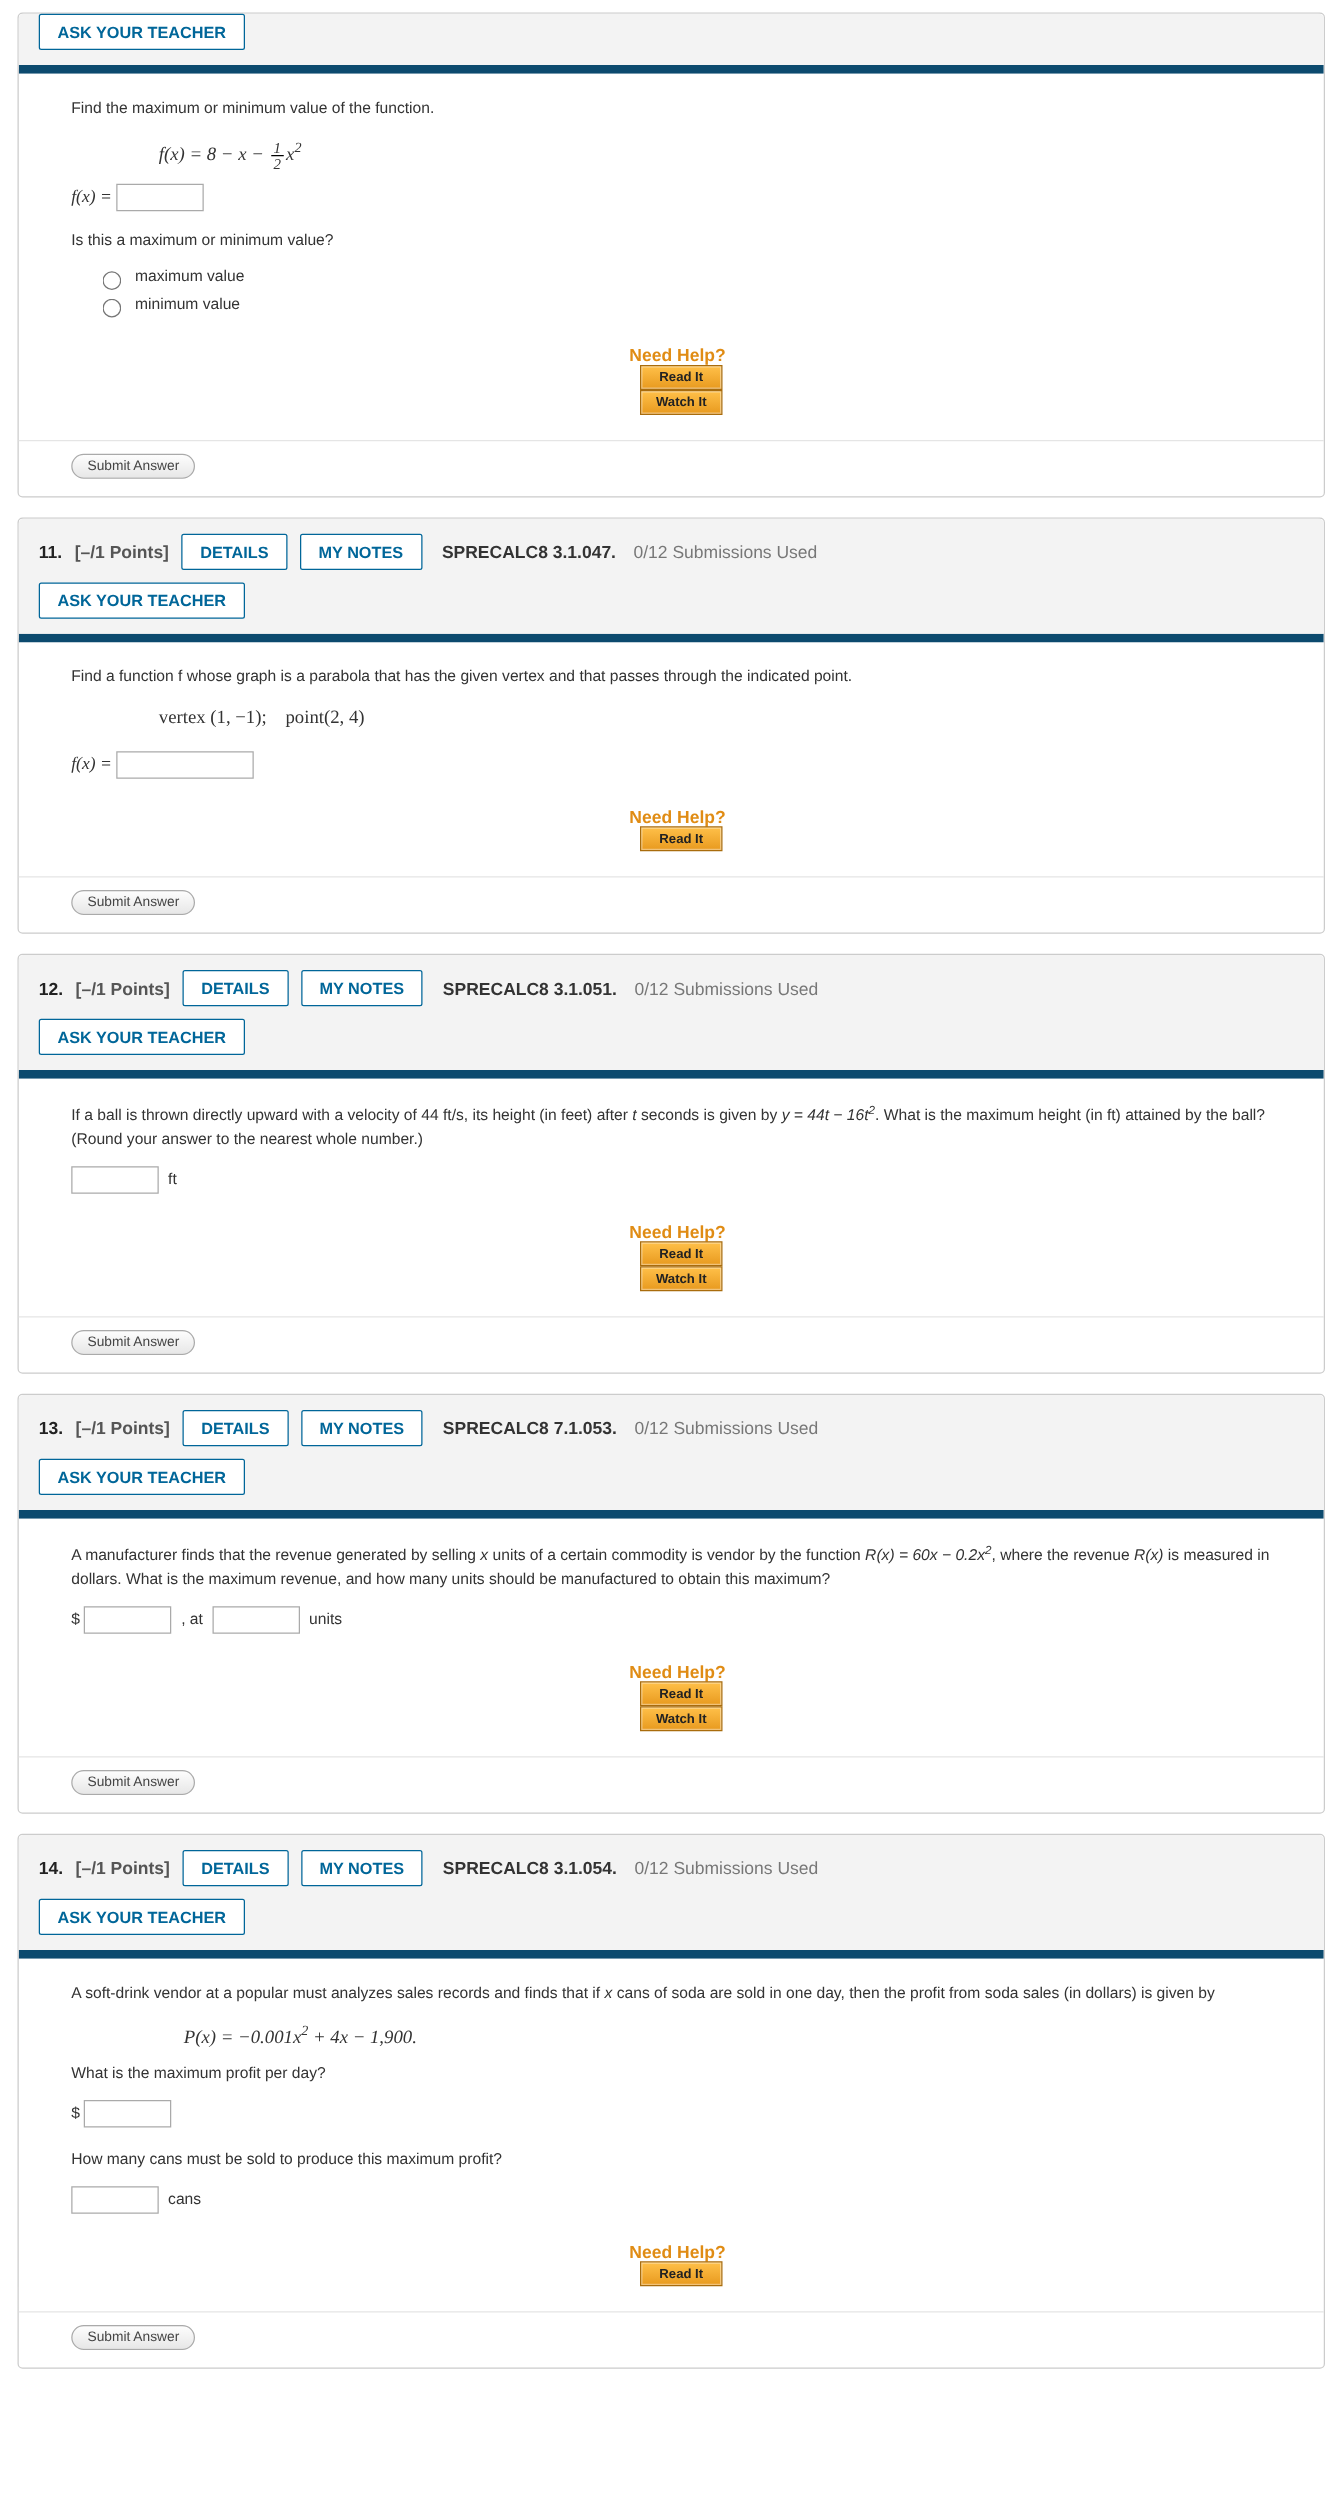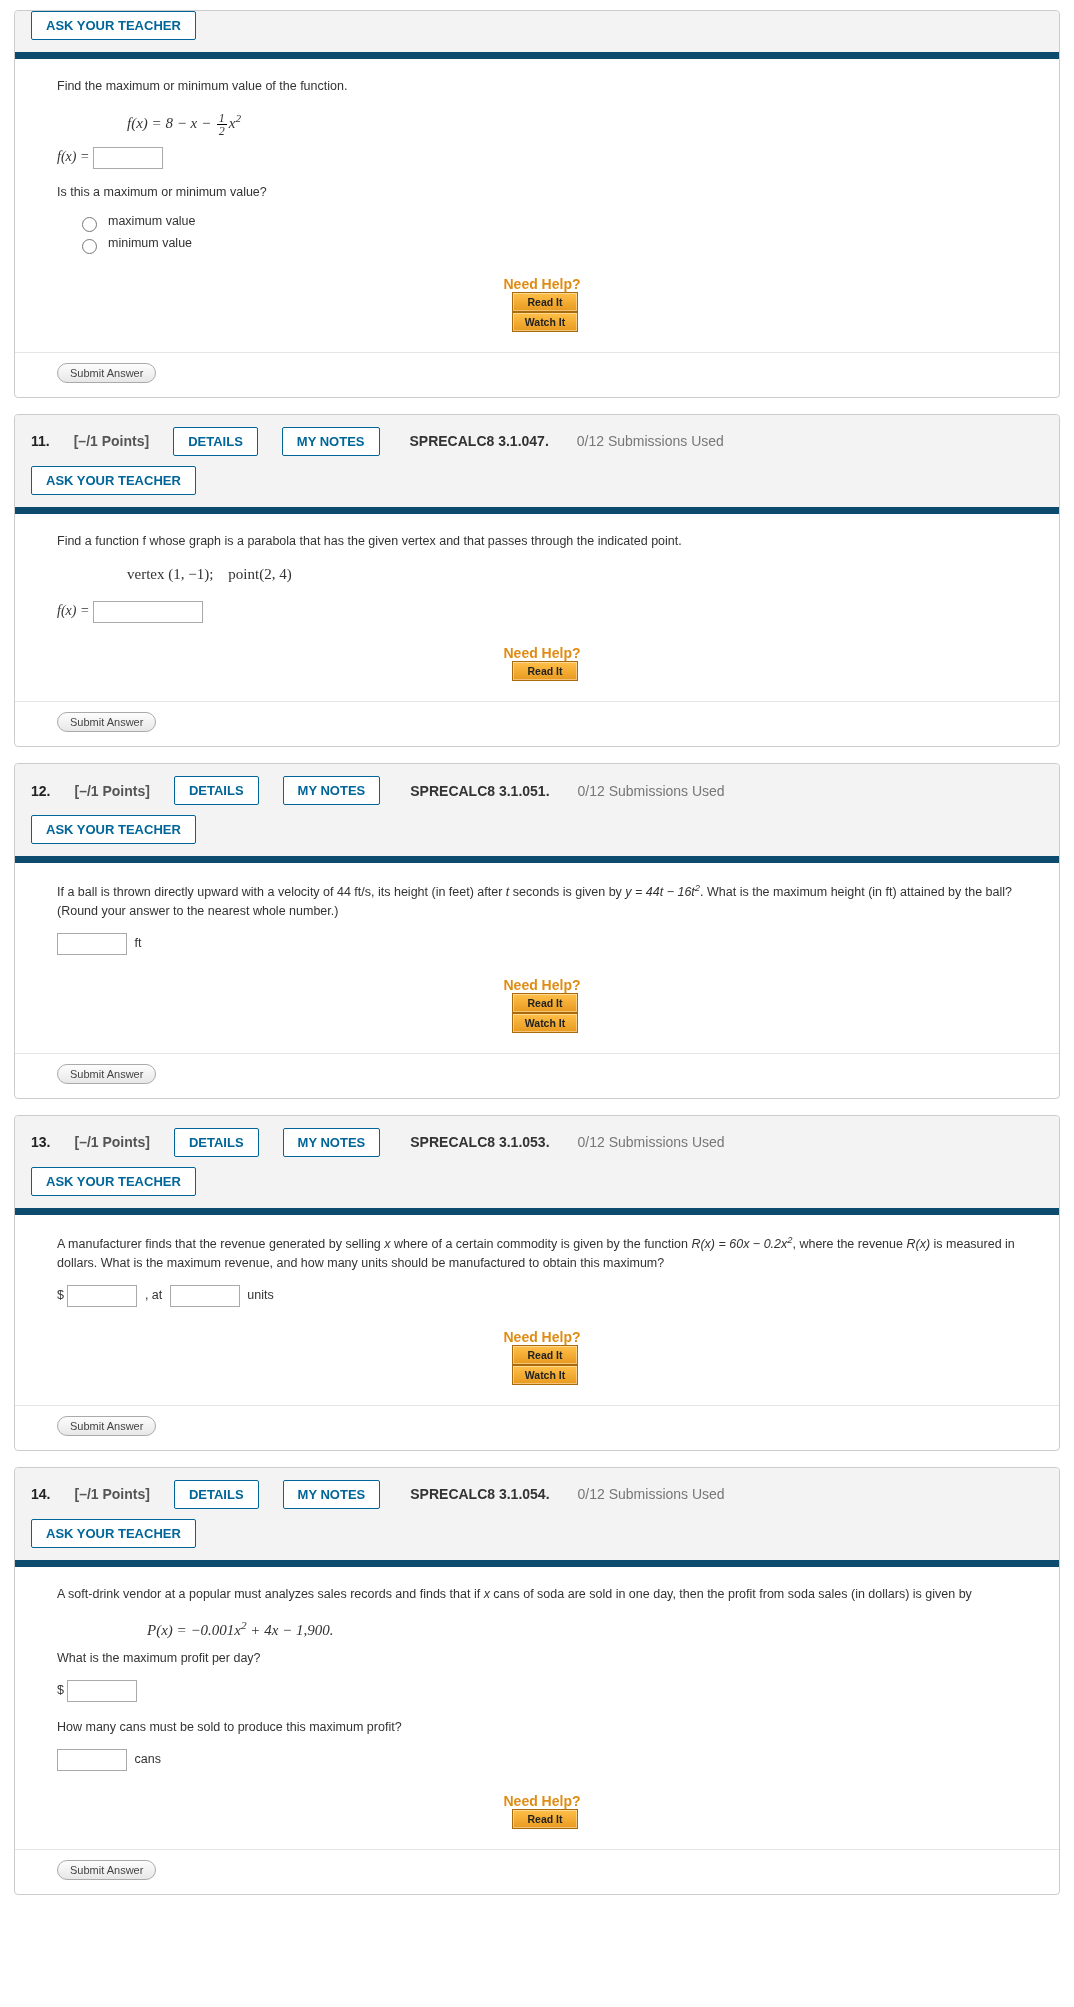--- a/index.html
+++ b/index.html
@@ -20,21 +20,21 @@
   .q-header {
     background: #f3f3f3;
     padding: 12px 16px 12px 16px;
     border-bottom: 7px solid #0c4a6e;
     border-radius: 4px 4px 0 0;
   }
   .q-header-row {
     display: flex;
     align-items: center;
     flex-wrap: wrap;
-    gap: 24px;
+    gap: 10px;
     margin-bottom: 10px;
   }
   .q-num { font-weight: bold; font-size: 14px; color:#222; }
   .q-points { font-weight: bold; font-size: 14px; color:#555; }
   .hdr-btn {
     border: 1.5px solid #006699;
     color: #006699;
     background: #fff;
     padding: 6px 14px;
     font-weight: bold;
@@ -196,28 +196,28 @@
   </div>
 </div>
 
 <div class="question">
   <div class="q-header">
     <div class="q-header-row">
       <span class="q-num">13.</span>
       <span class="q-points">[–/1 Points]</span>
       <button class="hdr-btn">DETAILS</button>
       <button class="hdr-btn">MY NOTES</button>
-      <span class="q-ref">SPRECALC8 3.1.053.</span>
-      <span class="q-sub">0/12 Submissions Used</span>
-    </div>
-    <button class="hdr-btn">ASK YOUR TEACHER</button>
-  </div>
-  <div class="q-body">
-    <div class="prompt">
-      <span>A manufacturer finds that the revenue generated by selling </span><i>x</i><span> where of a certain commodity is given by the function </span><i><span>R(x) = 60x − 0.2x</span><span class="sup">2</span></i><span>, where the revenue </span><i>R(x)</i><span> is measured in dollars. What is the maximum revenue, and how many units should be manufactured to obtain this maximum?</span>
+      <span class="q-ref">SPRECALC8 7.1.053.</span>
+      <span class="q-sub">0/12 Submissions Used</span>
+    </div>
+    <button class="hdr-btn">ASK YOUR TEACHER</button>
+  </div>
+  <div class="q-body">
+    <div class="prompt">
+      <span>A manufacturer finds that the revenue generated by selling </span><i>x</i><span> units of a certain commodity is vendor by the function </span><i><span>R(x) = 60x − 0.2x</span><span class="sup">2</span></i><span>, where the revenue </span><i>R(x)</i><span> is measured in dollars. What is the maximum revenue, and how many units should be manufactured to obtain this maximum?</span>
     </div>
     <div>
       <span>$</span>
       <input class="ans-input" style="">
       <span class="unit">, at</span>
       <input class="ans-input" style="margin-left: 4px;">
       <span class="unit">units</span>
     </div>
     <div class="need-help">
       <span class="need-help-label">Need Help?</span>

